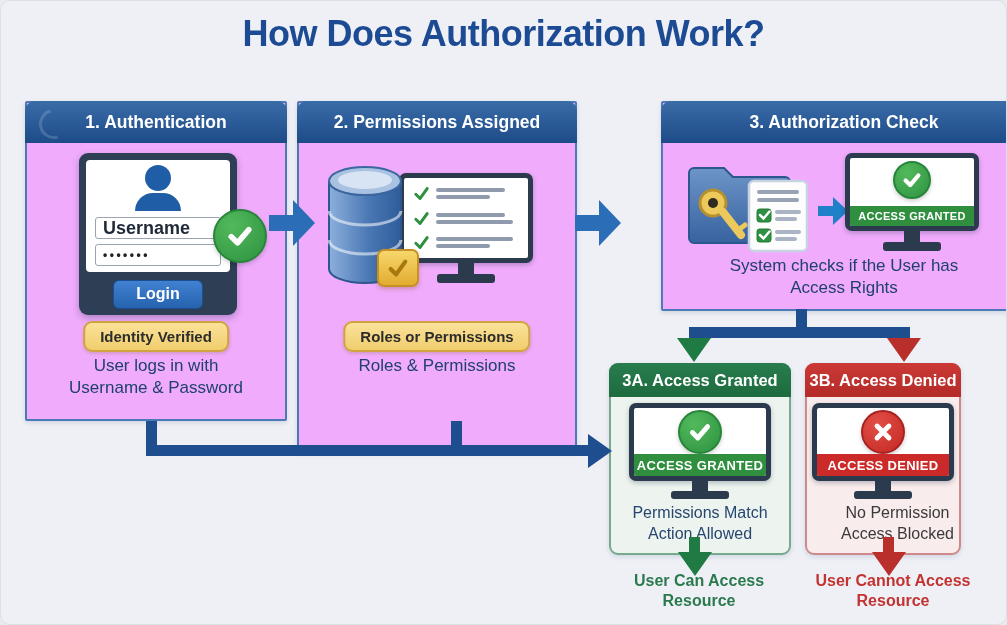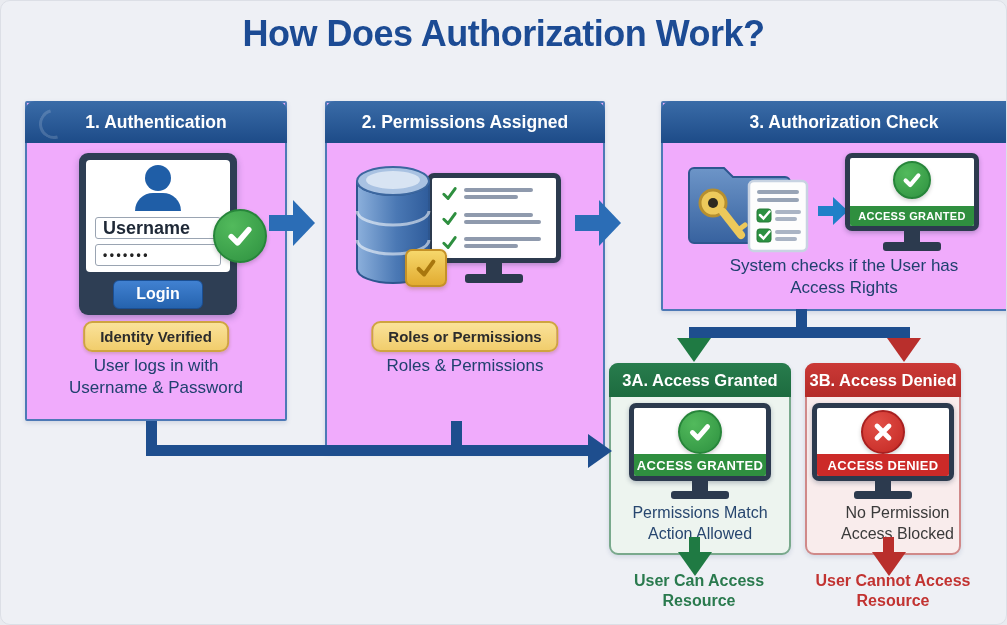--- a/index.html
+++ b/index.html
@@ -8,21 +8,21 @@
   .title{position:absolute;top:12px;left:0;width:100%;margin:0;text-align:center;
          font-size:36px;font-weight:bold;color:#1c4b94;letter-spacing:-0.5px;}
 
   
   .panel{position:absolute;background:#f0abfc;border:2px solid #4d79b6;border-radius:2px;
          box-shadow:0 2px 5px rgba(30,60,110,.14);box-sizing:border-box;}
   .panel-header{position:absolute;top:-2px;left:-2px;right:-2px;height:42px;border-radius:10px 10px 0 0;
          background:linear-gradient(180deg,#3a6ca8,#1d4b88);color:#fff;font-weight:bold;font-size:17.5px;
          display:flex;align-items:center;justify-content:center;}
   .p1{left:24px;top:100px;width:262px;height:320px;}
-  .p2{left:324px;top:100px;width:280px;height:351px;text-decoration:underline;}
+  .p2{left:296px;top:100px;width:280px;height:351px;text-decoration:underline;}
   .p3{left:620px;top:100px;width:366px;height:210px;margin-left:40px;}
   .crescent{position:absolute;left:14px;top:8px;width:24px;height:24px;border-radius:50%;
          border:3px solid rgba(255,255,255,.16);border-top-color:transparent;border-right-color:transparent;
          transform:rotate(30deg);}
 
   .pill{position:absolute;left:50%;transform:translateX(-50%);top:218px;white-space:nowrap;
         background:linear-gradient(180deg,#fae29a,#f1cd6c);border:2px solid #cfa440;border-radius:9px;
         padding:5px 15px;font-size:15px;font-weight:bold;color:#2c2c2c;box-shadow:0 2px 3px rgba(120,90,20,.2);}
   .desc{position:absolute;left:0;right:0;top:252px;text-align:center;font-size:17px;color:#20416f;line-height:1.32;}
 

